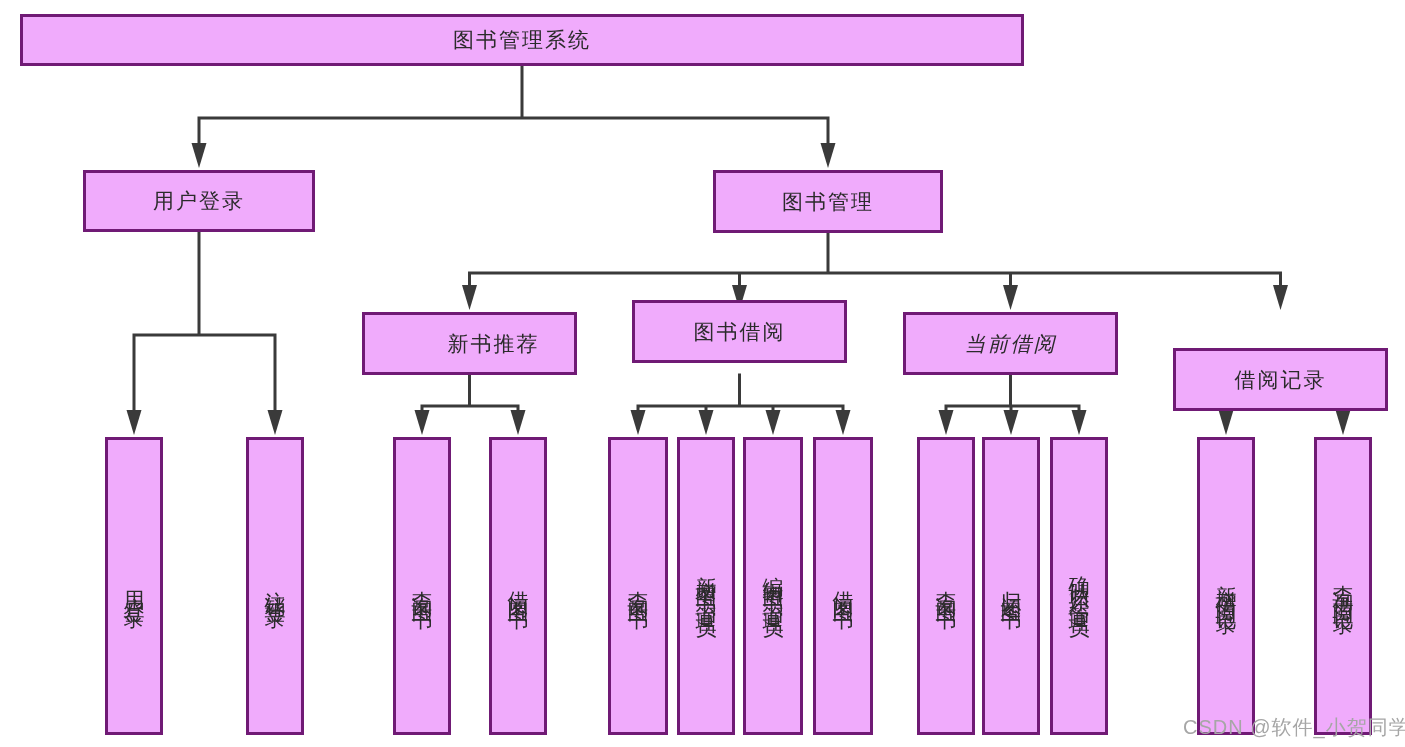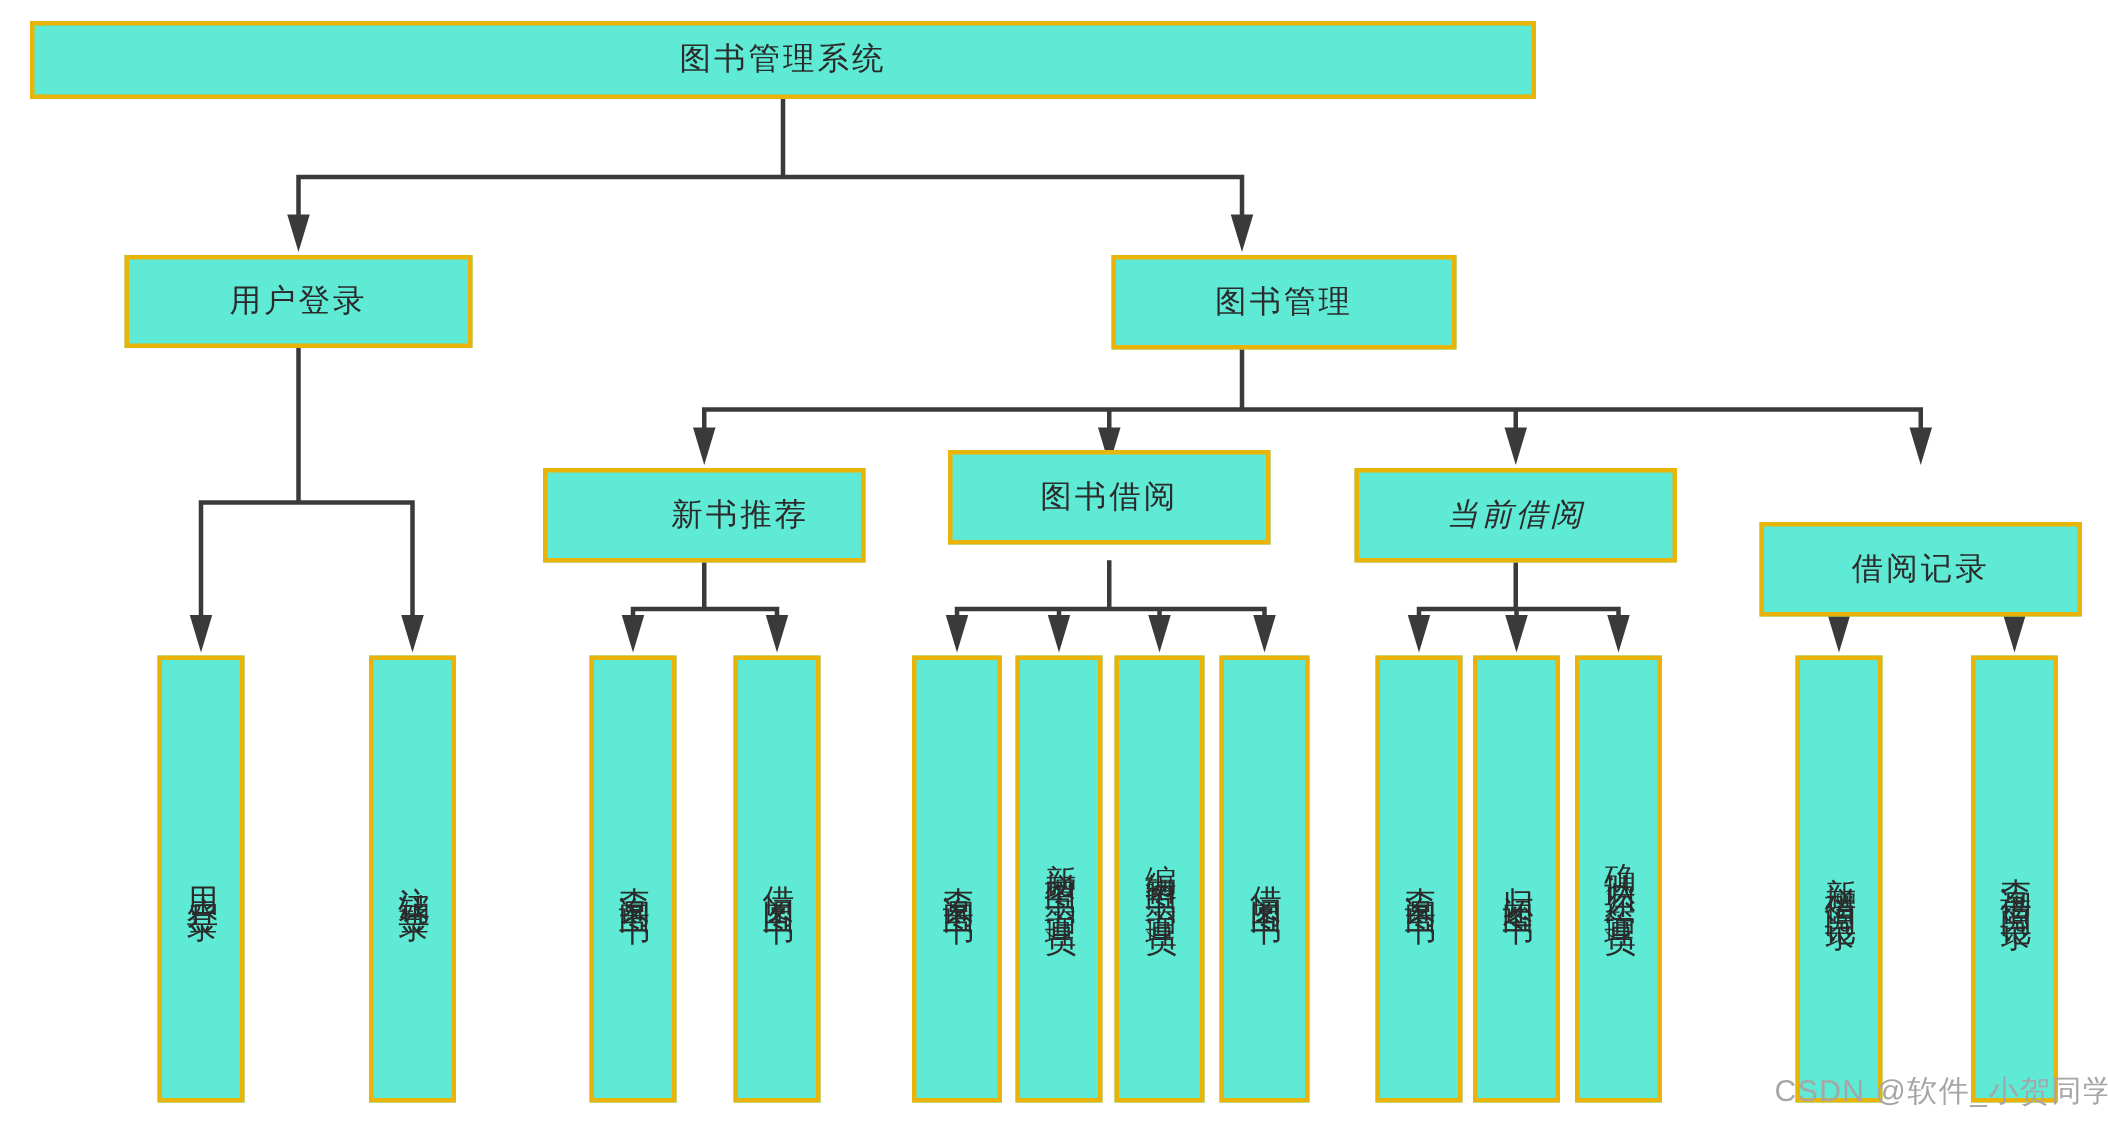--- a/index.html
+++ b/index.html
@@ -2,22 +2,22 @@
 <html><head>
 <meta charset="utf-8">
 <style>
   html,body{margin:0;padding:0;background:#ffffff;}
   .stage{
     position:relative;width:1405px;height:747px;background:#ffffff;overflow:hidden;
     font-family:"Liberation Sans","DejaVu Sans",sans-serif;
   }
   .wires{position:absolute;left:0;top:0;width:1405px;height:747px;}
   .node{
-    position:absolute;box-sizing:border-box;background:#5eead4;
-    border:3px solid #eab308;color:#2b2b2b;
+    position:absolute;box-sizing:border-box;background:#f0abfc;
+    border:3px solid #701a75;color:#2b2b2b;
     display:flex;align-items:center;justify-content:center;
     font-size:21px;letter-spacing:2px;line-height:1.2;
     z-index:2;
   }
   .vnode{
     writing-mode:vertical-rl;text-orientation:mixed;
     letter-spacing:6px;line-height:1.15;padding:6px 0;
     top:437px;height:298px;font-size:21px;
   }
   .watermark{
@@ -73,21 +73,21 @@
       <polygon points="1079,435 1071.5,410 1086.5,410"></polygon>
 
       <polygon points="1226,435 1218.5,410 1233.5,410"></polygon>
       <polygon points="1343,435 1335.5,410 1350.5,410"></polygon>
     </g>
   </svg>
 
   <div class="node" style="left:20px;top:14px;width:1004px;height:52px;">图书管理系统</div>
 
   <div class="node" style="left:83px;top:170px;width:232px;height:62px;">用户登录</div>
-  <div class="node" style="left:713px;top:170px;width:230px;height:63px;margin-left:28px;">图书管理</div>
+  <div class="node" style="left:713px;top:170px;width:230px;height:63px;">图书管理</div>
 
   <div class="node" style="left:362px;top:312px;width:215px;height:63px;padding-left:48px;">新书推荐</div>
   <div class="node" style="left:632px;top:300px;width:215px;height:63px;">图书借阅</div>
   <div class="node" style="left:903px;top:312px;width:215px;height:63px;font-style:italic;">当前借阅</div>
   <div class="node" style="left:1173px;top:312px;width:215px;height:63px;margin-top:36px;">借阅记录</div>
 
   <div class="node vnode" style="left:105px;width:58px;">用户登录</div>
   <div class="node vnode" style="left:246px;width:58px;">注销登录</div>
 
   <div class="node vnode" style="left:393px;width:58px;">查询图书</div>

